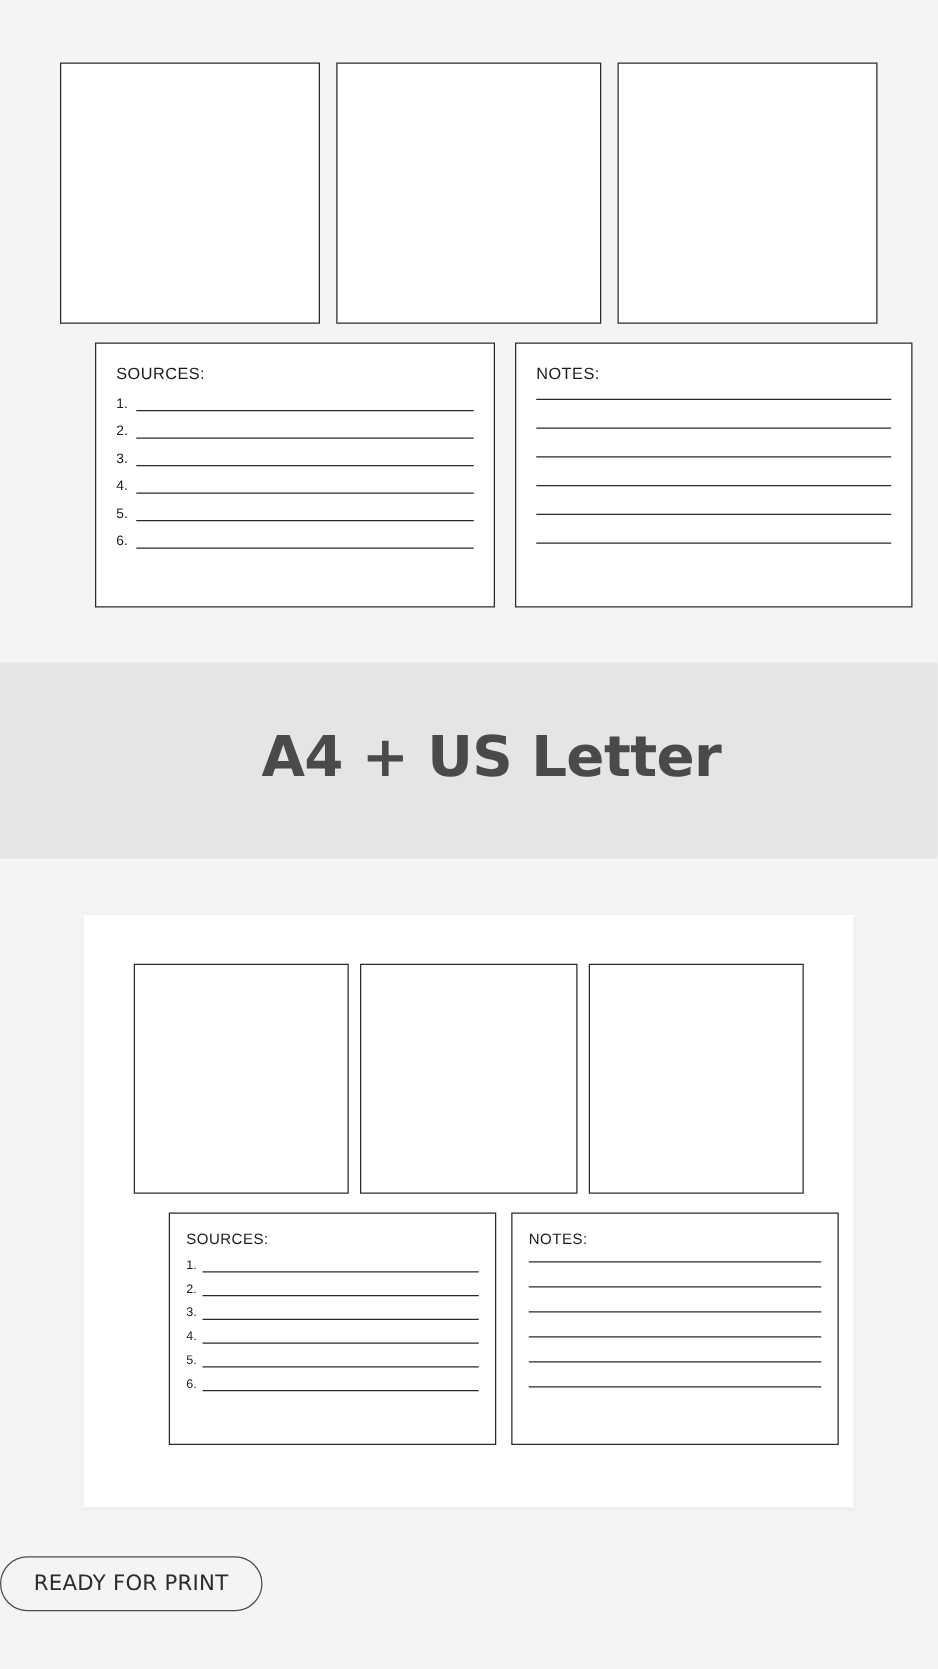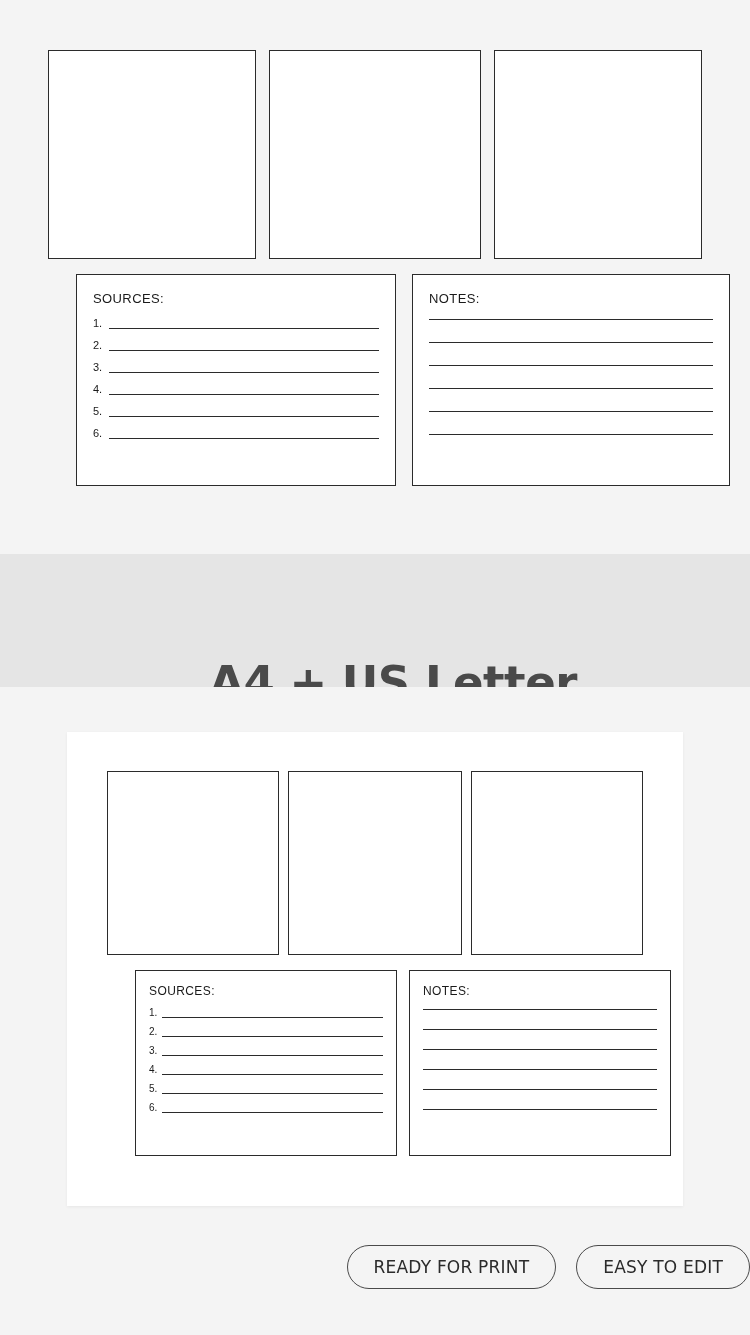--- a/index.html
+++ b/index.html
@@ -106,28 +106,28 @@
     margin-bottom: 21px;
   }
   .top-preview .plain-line:first-of-type {
     margin-top: 6px;
   }
 
   
   .banner {
     position: absolute;
     left: 0;
-    top: 554px;
+    top: 530px;
     width: 750px;
     height: 157px;
     background: #e5e5e5;
     display: flex;
     flex-direction: column;
     align-items: center;
-    justify-content: flex-end;
+    justify-content: center;
     box-sizing: border-box;
     padding-left: 36px;
   }
   .banner-title {
     font-family: "DejaVu Sans", sans-serif;
     font-weight: bold;
     font-size: 45px;
     color: #4a4a4a;
     letter-spacing: -0.5px;
     margin: 0 0 6px 0;
@@ -207,21 +207,21 @@
     margin-top: 5px;
   }
 
   
   .pills {
     position: absolute;
     left: 0;
     top: 558px;
     width: 750px;
     display: flex;
-    justify-content: flex-end;
+    justify-content: space-between;
     gap: 20px;
   }
   .pill {
     border: 1.5px solid #4a4a4a;
     border-radius: 22px;
     height: 42px;
     display: flex;
     align-items: center;
     justify-content: center;
     padding: 0 26px;
@@ -340,16 +340,15 @@
         <div class="plain-line"></div>
         <div class="plain-line"></div>
         <div class="plain-line"></div>
       </div>
 
     </div>
   </div>
 
   <div class="pills">
     <div class="pill">READY FOR PRINT</div>
-    <div class="pill">EASY TO EDIT</div>
   </div>
 
 </div>
 
 </body></html>

